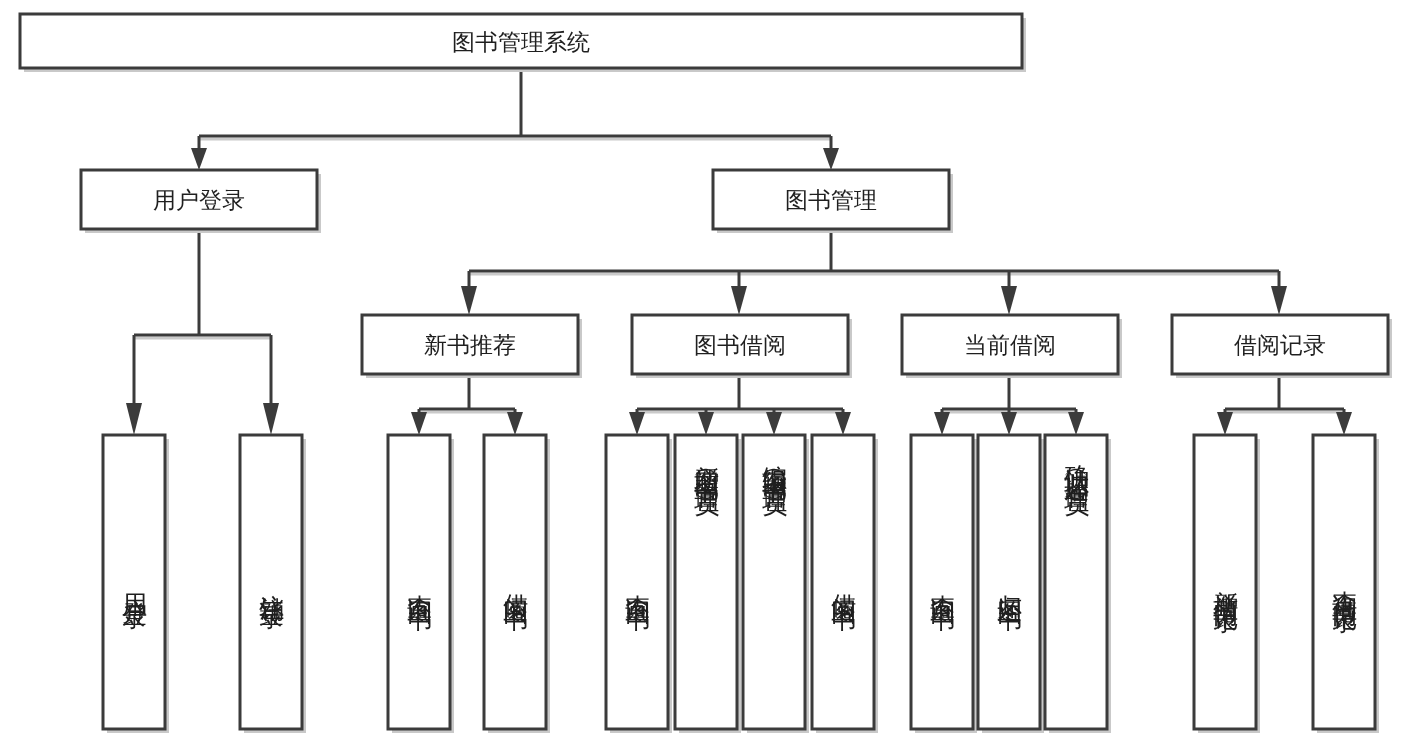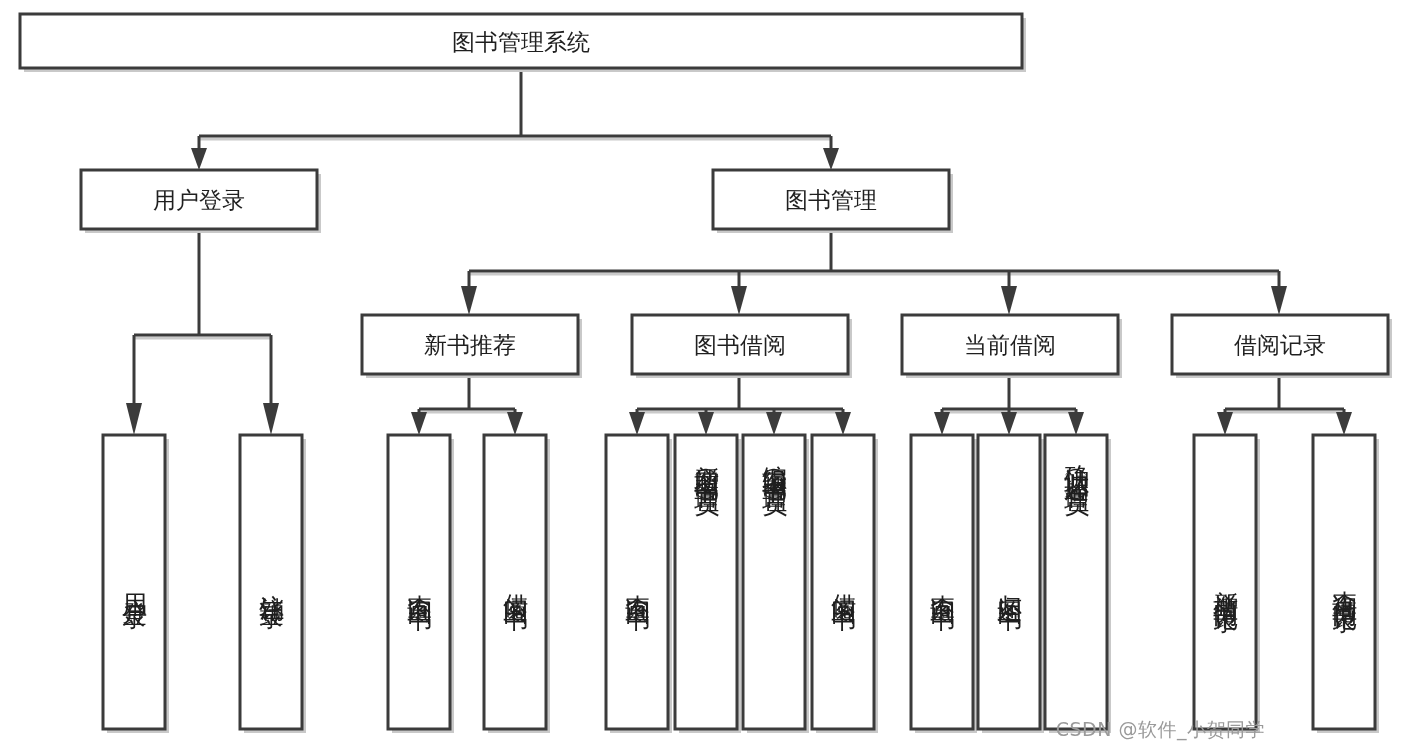--- a/index.html
+++ b/index.html
@@ -251,15 +251,14 @@
   <div class="leaf-label-wrap" style="left:911px; top:435px; width:62px; height:294px;">查询图书</div>
 
   <div class="leaf-label-wrap" style="left:978px; top:435px; width:62px; height:294px;">归还图书</div>
 
   <div class="leaf-label-wrap" style="left:1045px; top:435px; width:62px; height:294px; justify-content:flex-start; padding-top:10px; box-sizing:border-box;">确认归还（管理员）</div>
 
   <div class="leaf-label-wrap" style="left:1194px; top:435px; width:62px; height:294px;">新增借阅记录</div>
 
   <div class="leaf-label-wrap" style="left:1313px; top:435px; width:62px; height:294px;">查询借阅记录</div>
 
-  <div class="watermark">CSDN @软件_小贺同学</div>
 
 </div>
 
 </body></html>

